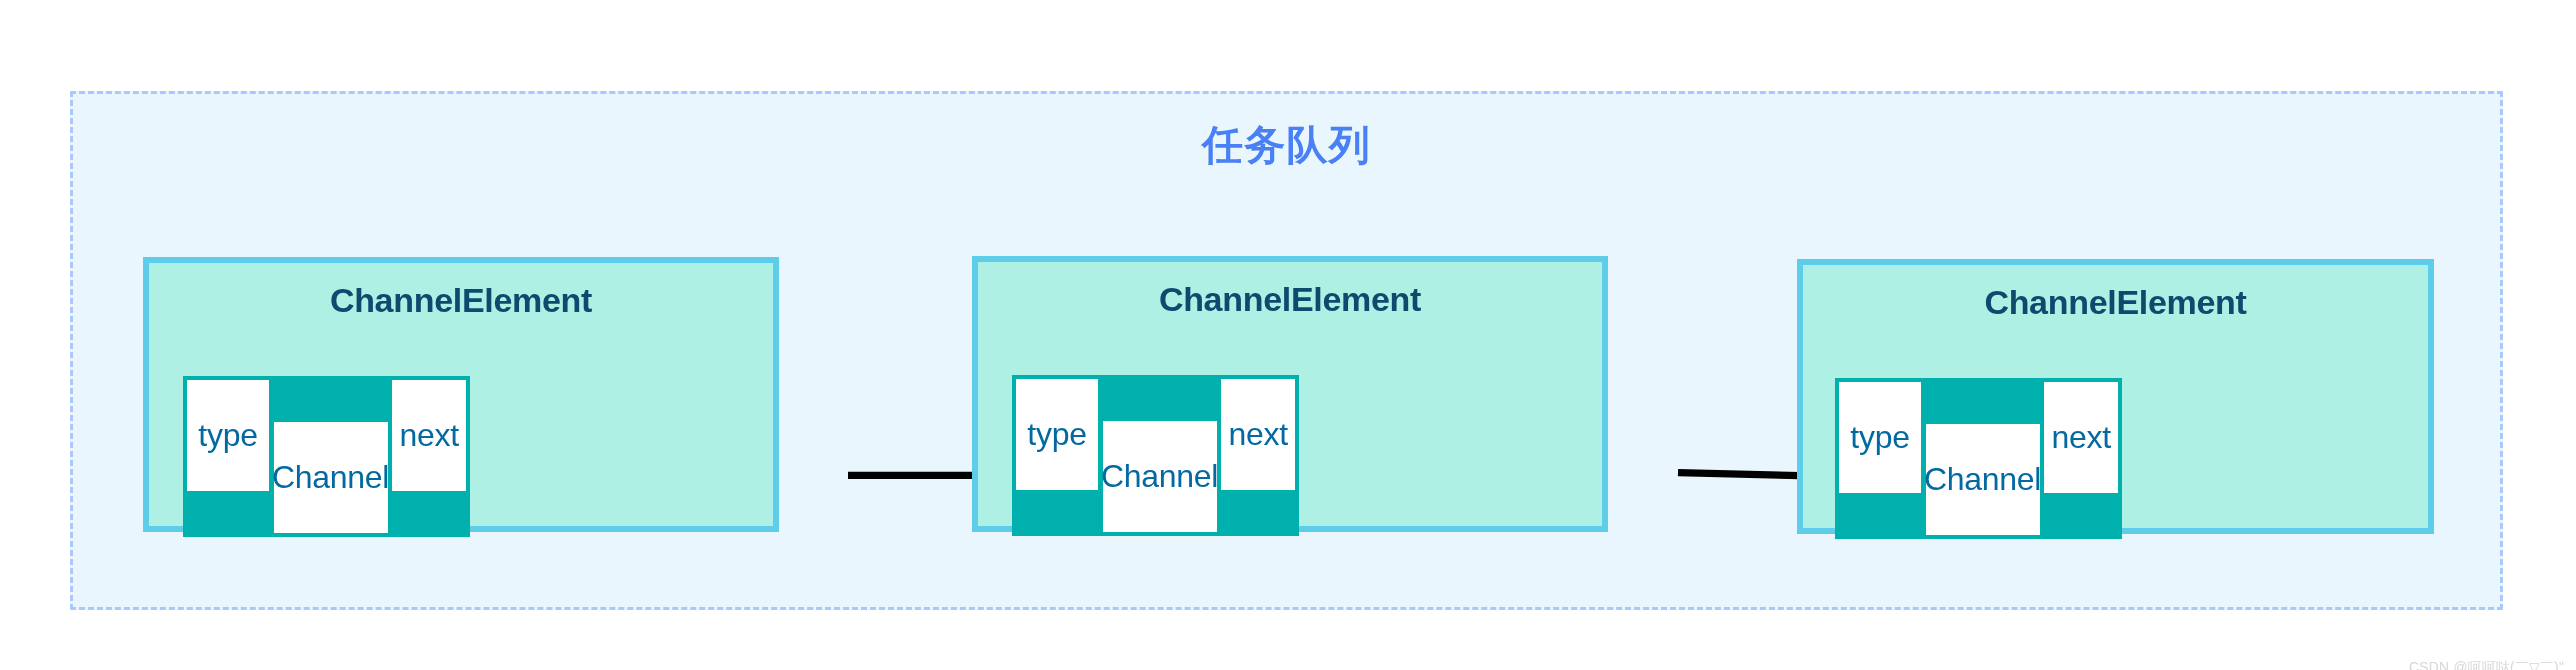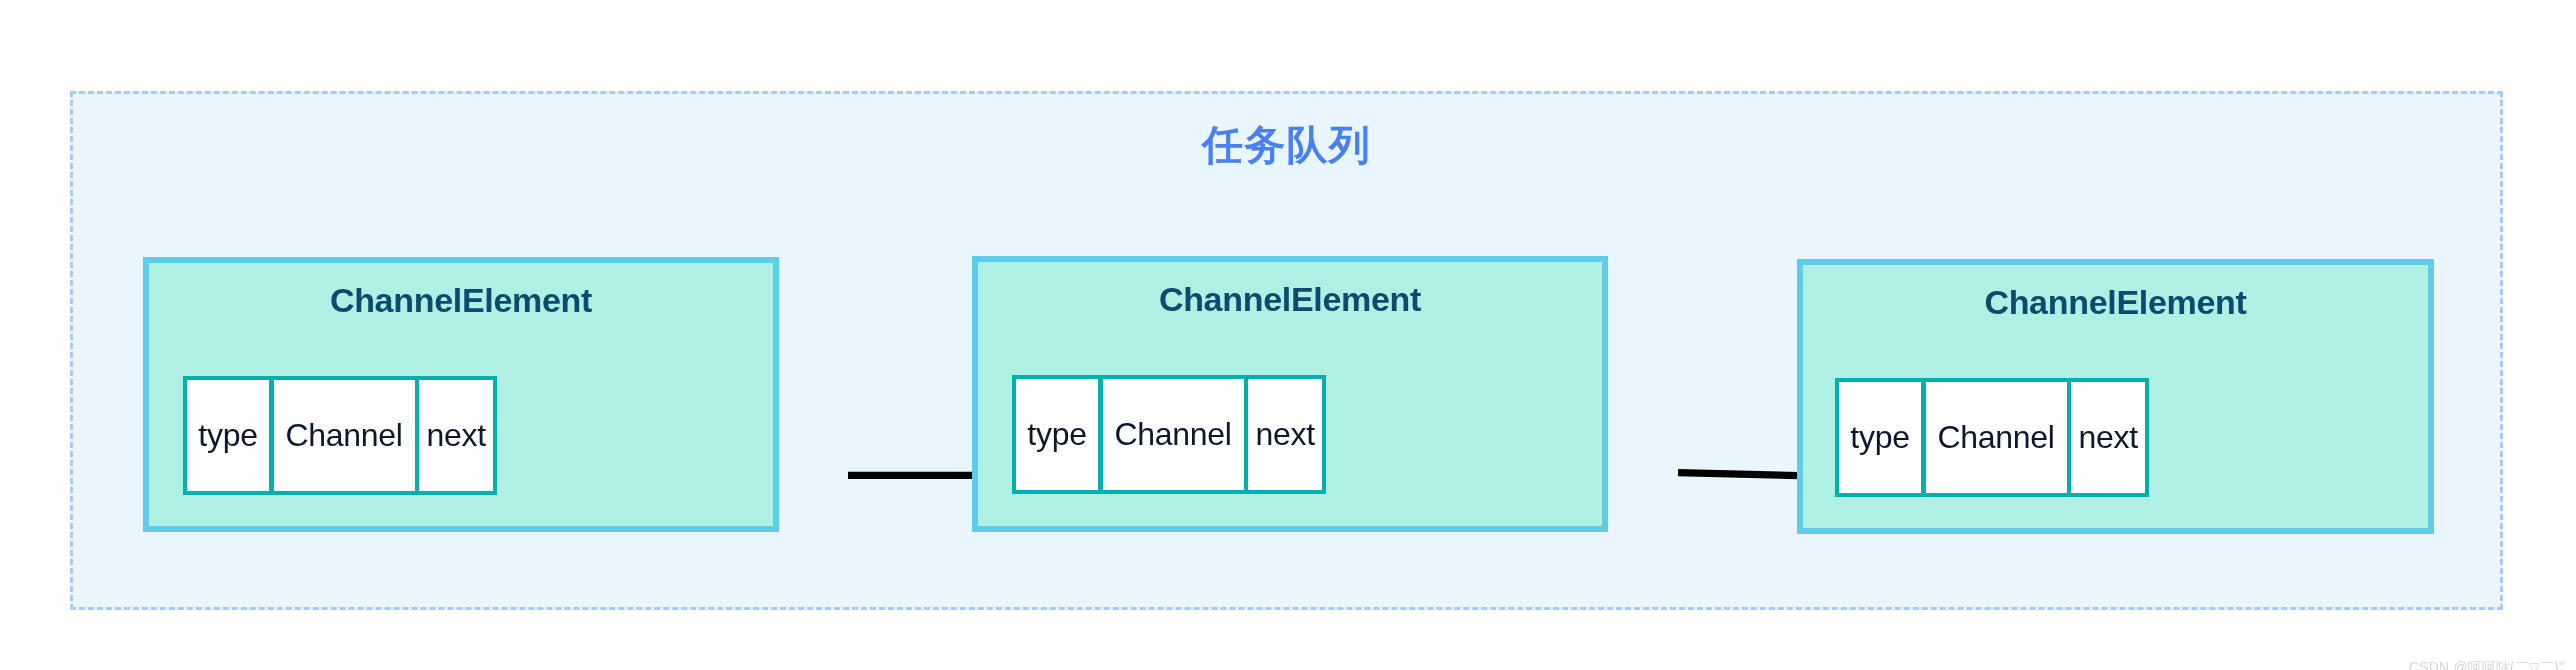--- a/index.html
+++ b/index.html
@@ -93,26 +93,26 @@
   #element-card-3 .field-row { left: 32px; }
 
   .field-cell {
     box-sizing: border-box;
     background: #ffffff;
     height: 111px;
     display: flex;
     align-items: center;
     justify-content: center;
     font-size: 32px;
-    color: #0f172a;
+    color: #0369a1;
     letter-spacing: -0.3px;
     white-space: nowrap;
   }
   .field-cell.w-type    { width: 82px; }
-  .field-cell.w-channel { width: 141px; }
+  .field-cell.w-channel { width: 114px; margin-top: 42px; }
   .field-cell.w-next    { width: 74px; }
 
   
   .connector-arrow {
     position: absolute;
     overflow: visible;
   }
   #connector-arrow-1 { left: 775px; top: 359px; width: 197px; height: 46px; }
   #connector-arrow-2 { left: 1605px; top: 359px; width: 192px; height: 46px; }
 

